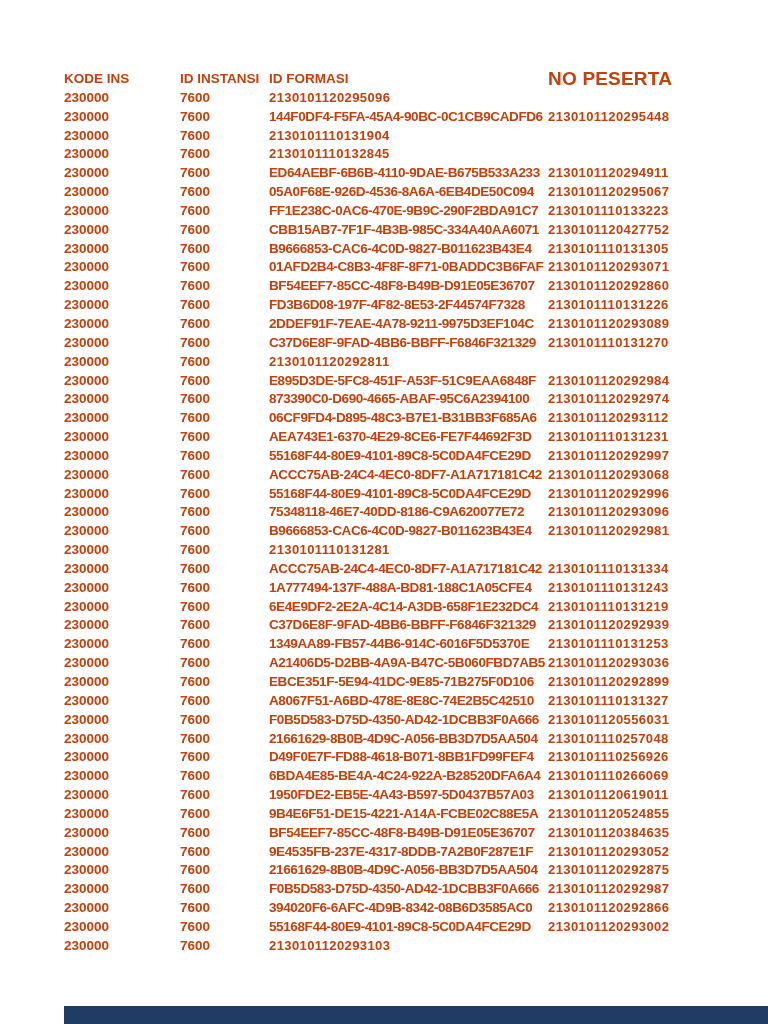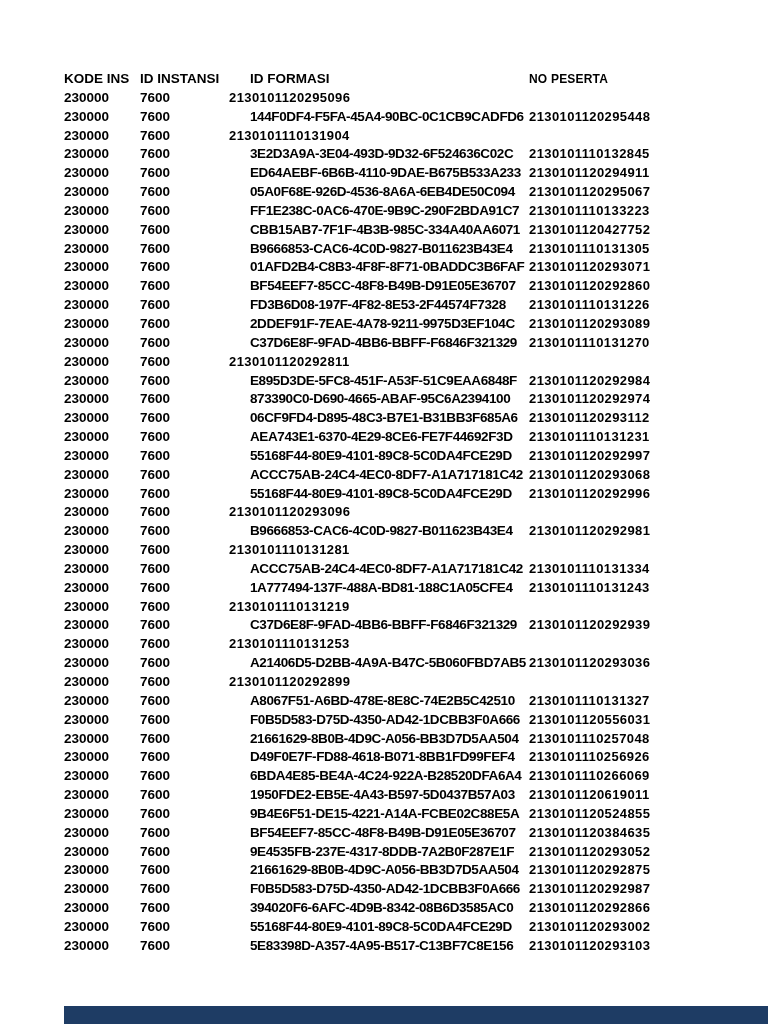--- a/index.html
+++ b/index.html
@@ -20,37 +20,37 @@
   }
   .row {
     display: flex;
     height: 18.85px;
     line-height: 18.85px;
     font-size: 13.5px;
     white-space: nowrap;
     align-items: center;
   }
   .c1 { width: 76px;  flex: 0 0 76px; }
-  .c2 { width: 89px;  flex: 0 0 89px; }
-  .c3 { width: 279px; flex: 0 0 279px; letter-spacing: -0.4px; margin-left: 21px; }
+  .c2 { width: 89px;  flex: 0 0 89px; margin-left: 40px; }
+  .c3 { width: 279px; flex: 0 0 279px; letter-spacing: -0.4px; }
   .c4 { letter-spacing: 0.4px; font-size: 13px; }
   .header-row .c3 { letter-spacing: 0; }
-  .header-row .c4 { font-size: 12px; letter-spacing: 0.2px; }
+  .header-row .c4 { font-size: 19px; letter-spacing: 0.2px; }
   .footer-bar {
     position: absolute;
     left: 64px;
     right: 0;
     bottom: 0;
     height: 18px;
   }
 </style>
 </head>
 <body>
 
-<div class="page" style="background: rgb(255, 255, 255); color: #000000;">
+<div class="page" style="background: rgb(255, 255, 255); color: #c2410c;">
 
   <div class="table">
     <div class="row header-row">
       <span class="c1">KODE INS</span>
       <span class="c2">ID INSTANSI</span>
       <span class="c3">ID FORMASI</span>
       <span class="c4">NO PESERTA</span>
     </div>
     <div>
     <div class="row">
@@ -68,21 +68,20 @@
 
     <div class="row">
       <span class="c1">230000</span>
       <span class="c2">7600</span>
       <span class="c4">2130101110131904</span>
     </div>
 
     <div class="row">
       <span class="c1">230000</span>
       <span class="c2">7600</span>
-      <span class="c3">3E2D3A9A-3E04-493D-9D32-6F524636C02C</span>
       <span class="c4">2130101110132845</span>
     </div>
 
     <div class="row">
       <span class="c1">230000</span>
       <span class="c2">7600</span>
       <span class="c3">ED64AEBF-6B6B-4110-9DAE-B675B533A233</span>
       <span class="c4">2130101120294911</span>
     </div>
 
@@ -200,20 +199,21 @@
     <div class="row">
       <span class="c1">230000</span>
       <span class="c2">7600</span>
       <span class="c3">55168F44-80E9-4101-89C8-5C0DA4FCE29D</span>
       <span class="c4">2130101120292996</span>
     </div>
 
     <div class="row">
       <span class="c1">230000</span>
       <span class="c2">7600</span>
+      <span class="c3">75348118-46E7-40DD-8186-C9A620077E72</span>
       <span class="c4">2130101120293096</span>
     </div>
 
     <div class="row">
       <span class="c1">230000</span>
       <span class="c2">7600</span>
       <span class="c3">B9666853-CAC6-4C0D-9827-B011623B43E4</span>
       <span class="c4">2130101120292981</span>
     </div>
 
@@ -233,46 +233,49 @@
     <div class="row">
       <span class="c1">230000</span>
       <span class="c2">7600</span>
       <span class="c3">1A777494-137F-488A-BD81-188C1A05CFE4</span>
       <span class="c4">2130101110131243</span>
     </div>
 
     <div class="row">
       <span class="c1">230000</span>
       <span class="c2">7600</span>
+      <span class="c3">6E4E9DF2-2E2A-4C14-A3DB-658F1E232DC4</span>
       <span class="c4">2130101110131219</span>
     </div>
 
     <div class="row">
       <span class="c1">230000</span>
       <span class="c2">7600</span>
       <span class="c3">C37D6E8F-9FAD-4BB6-BBFF-F6846F321329</span>
       <span class="c4">2130101120292939</span>
     </div>
 
     <div class="row">
       <span class="c1">230000</span>
       <span class="c2">7600</span>
+      <span class="c3">1349AA89-FB57-44B6-914C-6016F5D5370E</span>
       <span class="c4">2130101110131253</span>
     </div>
 
     <div class="row">
       <span class="c1">230000</span>
       <span class="c2">7600</span>
       <span class="c3">A21406D5-D2BB-4A9A-B47C-5B060FBD7AB5</span>
       <span class="c4">2130101120293036</span>
     </div>
 
     <div class="row">
       <span class="c1">230000</span>
       <span class="c2">7600</span>
+      <span class="c3">EBCE351F-5E94-41DC-9E85-71B275F0D106</span>
       <span class="c4">2130101120292899</span>
     </div>
 
     <div class="row">
       <span class="c1">230000</span>
       <span class="c2">7600</span>
       <span class="c3">A8067F51-A6BD-478E-8E8C-74E2B5C42510</span>
       <span class="c4">2130101110131327</span>
     </div>
 
@@ -356,21 +359,20 @@
     <div class="row">
       <span class="c1">230000</span>
       <span class="c2">7600</span>
       <span class="c3">55168F44-80E9-4101-89C8-5C0DA4FCE29D</span>
       <span class="c4">2130101120293002</span>
     </div>
 
     <div class="row">
       <span class="c1">230000</span>
       <span class="c2">7600</span>
-      <span class="c3">5E83398D-A357-4A95-B517-C13BF7C8E156</span>
       <span class="c4">2130101120293103</span>
     </div>
   </div>
   </div>
 
   <div class="footer-bar" style="background: rgb(30, 60, 100);"></div>
 
 </div>
 
 </body></html>

